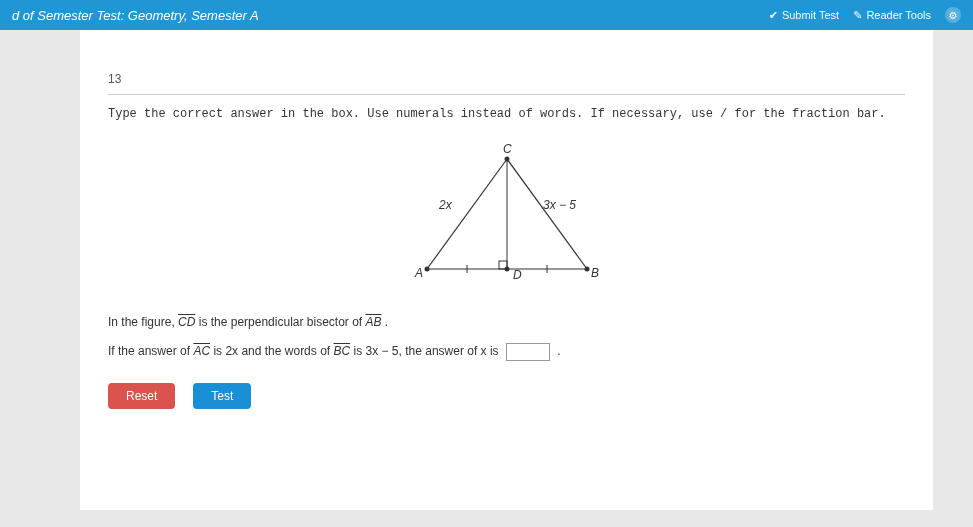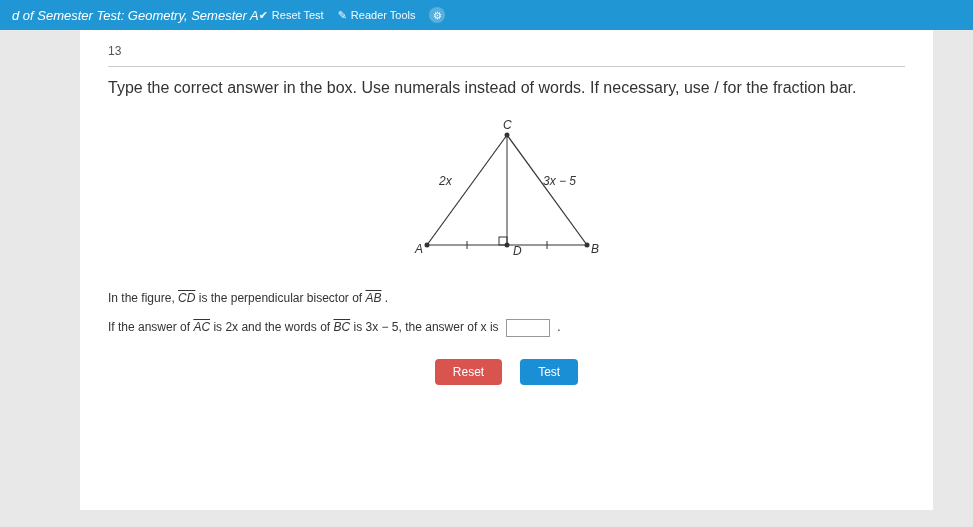--- a/index.html
+++ b/index.html
@@ -11,21 +11,21 @@
       overflow: hidden;
       font-size: 12px;
       color: #333;
     }
     .header-bar {
       background: #2196d4;
       color: #fff;
       height: 30px;
       display: flex;
       align-items: center;
-      justify-content: flex-start;
+      justify-content: space-between;
       padding: 0 12px;
       font-size: 13px;
     }
     .header-left { font-style: italic; }
     .header-right { display: flex; align-items: center; gap: 14px; font-size: 11px; }
     .header-item { display: flex; align-items: center; gap: 4px; opacity: 0.95; }
     .gear-circle {
       width: 16px; height: 16px; border-radius: 50%;
       background: rgba(255,255,255,0.25); display:flex; align-items:center; justify-content:center;
       font-size:10px;
@@ -35,25 +35,27 @@
       margin: 0 40px 0 80px;
       min-height: 480px;
       padding: 14px 28px 30px 28px;
     }
     .qnum {
       font-size: 12px;
       color: #555;
       border-bottom: 1px solid #ccc;
       padding-bottom: 8px;
       margin-bottom: 12px;
+      margin-top: 28px;
     }
     .instr {
-      font-size: 16px;
+      font-size: 12px;
       color: #333;
       margin-bottom: 18px;
+      font-family: Liberation Mono, monospace;
     }
     .figure-area {
       display: flex;
       justify-content: center;
       margin: 8px 0 24px 0;
     }
     .sentence { margin: 10px 0; font-size: 12px; line-height: 1.6; }
     .overline {
       text-decoration: overline;
       font-style: italic;
@@ -63,21 +65,20 @@
       height: 18px;
       border: 1px solid #999;
       background: #fff;
       vertical-align: middle;
       margin: 0 4px;
       font-size: 12px;
       text-align: center;
     }
     .btn-row {
       display: flex;
-      justify-content: center;
       gap: 18px;
       margin-top: 22px;
     }
     .btn {
       border: none;
       border-radius: 4px;
       padding: 6px 18px;
       font-size: 12px;
       color: #fff;
       cursor: pointer;
@@ -87,21 +88,21 @@
     svg text { font-family: Arial; font-style: italic; font-size: 12px; fill:#333; }
   </style>
 </head>
 <body>
 
 <div class="header-bar">
   <div class="header-left">d of Semester Test: Geometry, Semester A</div>
   <div class="header-right">
     <div class="header-item">
       <span>✔</span>
-      <span>Reset Test</span>
+      <span>Submit Test</span>
     </div>
     <div class="header-item">
       <span>✎</span>
       <span>Reader Tools</span>
     </div>
     <div class="gear-circle">
       <span>⚙</span>
     </div>
   </div>
 </div>

